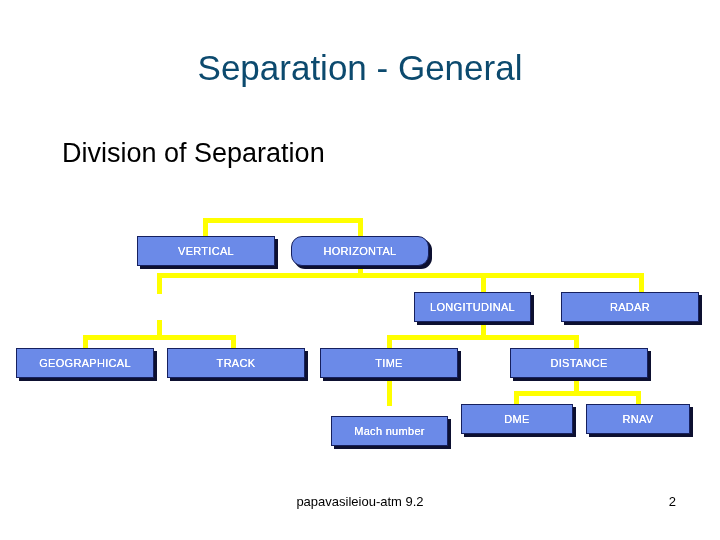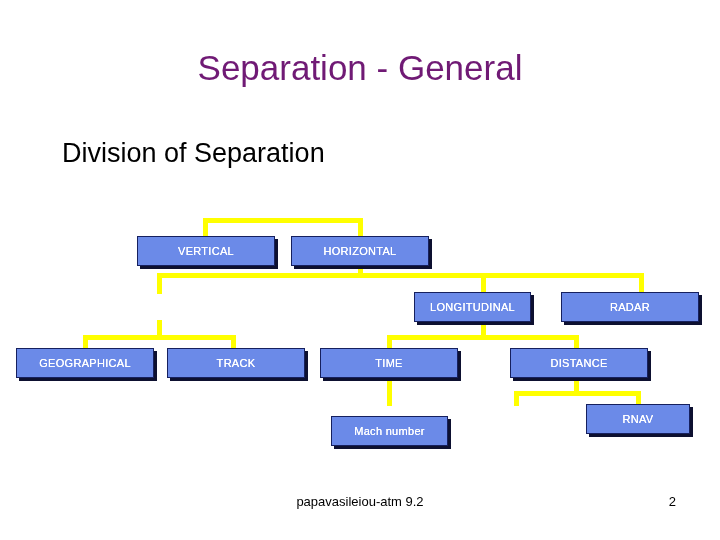--- a/index.html
+++ b/index.html
@@ -19,21 +19,21 @@
     height: 540px;
     background: #ffffff;
   }
   .slide-title {
     position: absolute;
     left: 0;
     top: 48px;
     width: 720px;
     text-align: center;
     font-size: 35px;
-    color: #701a75;
+    color: #0c4a6e;
     letter-spacing: 0px;
     white-space: nowrap;
   }
   .slide-subtitle {
     position: absolute;
     left: 62px;
     top: 138px;
     font-size: 27px;
     color: #000000;
     white-space: nowrap;
@@ -113,29 +113,30 @@
   <div class="conn" style="left:574px; top:335px; width:5px;   height:15px;"></div>
 
   <div class="conn" style="left:387px; top:376px; width:5px;   height:30px;"></div>
 
   <div class="conn" style="left:574px; top:376px; width:5px;   height:17px;"></div>
   <div class="conn" style="left:514px; top:391px; width:127px; height:5px;"></div>
   <div class="conn" style="left:514px; top:391px; width:5px;   height:15px;"></div>
   <div class="conn" style="left:636px; top:391px; width:5px;   height:15px;"></div>
 
   <div class="node" style="left:137px; top:236px; width:138px; height:30px;">VERTICAL</div>
-  <div class="node" style="left:291px; top:236px; width:138px; height:30px;">HORIZONTAL</div>
+  <div class="node" style="left:291px; top:236px; width:138px; height:30px;border-radius:11px;">HORIZONTAL</div>
 
   <div class="node" style="left:414px; top:292px; width:117px; height:30px;">LONGITUDINAL</div>
   <div class="node" style="left:561px; top:292px; width:138px; height:30px;">RADAR</div>
 
   <div class="node" style="left:16px;  top:348px; width:138px; height:30px;">GEOGRAPHICAL</div>
   <div class="node" style="left:167px; top:348px; width:138px; height:30px;">TRACK</div>
   <div class="node" style="left:320px; top:348px; width:138px; height:30px;">TIME</div>
   <div class="node" style="left:510px; top:348px; width:138px; height:30px;">DISTANCE</div>
 
   <div class="node" style="left:331px; top:404px; width:117px; height:30px;margin-top:12px;">Mach number</div>
+  <div class="node" style="left:461px; top:404px; width:112px; height:30px;">DME</div>
   <div class="node" style="left:586px; top:404px; width:104px; height:30px;">RNAV</div>
 
   <div class="footer-center">papavasileiou-atm 9.2</div>
   <div class="footer-page">2</div>
 
 </div>
 
 </body></html>

